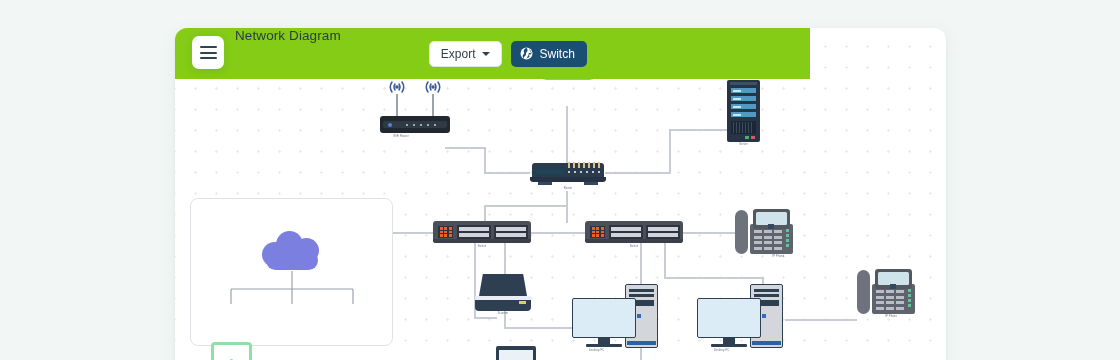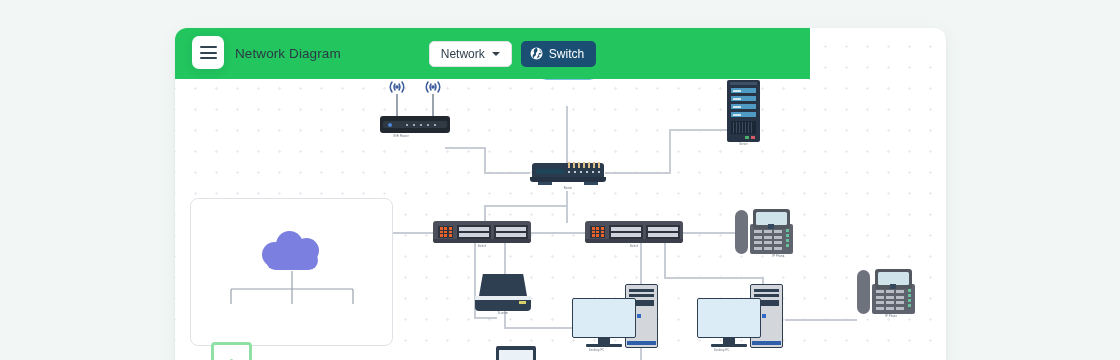--- a/index.html
+++ b/index.html
@@ -25,22 +25,22 @@
     position: absolute; inset: 0;
     background-image: radial-gradient(#eceaef 1.1px, transparent 1.2px);
     background-size: 21px 21px;
     background-position: 10px 8px;
   }
 
   
   #toolbar {
     position: absolute; left: 0; top: 0;
     width: 635px; height: 51px;
-    background: #22c55e;
-    display: flex; align-items: center;
+    background: #84cc16;
+    display: flex; 
     padding-left: 60px;
     z-index: 20;
   }
   #doc-title {
     font-size: 13.5px; color: #2c3a46; letter-spacing: .1px;
     white-space: nowrap;
   }
   .tb-actions { display: flex; align-items: center; gap: 9px; margin-left: 88px; }
 
   #export-button {
@@ -418,21 +418,21 @@
         <div style="position:absolute;left:14px;top:60px;width:36px;height:3px;background:#2e3f52;border-radius:1px"></div>
         <span class="node-label" style="top:65px;left:28%">Desktop PC</span>
       </div>
 
     </div>
 
     <div id="toolbar">
       <span id="doc-title">Network Diagram</span>
       <div class="tb-actions">
         <button id="export-button">
-          <span>Network</span>
+          <span>Export</span>
           <span class="caret"></span>
         </button>
         <button id="share-button">
           <span>
             <svg width="13" height="13" viewBox="0 0 24 24">
               <circle cx="12" cy="12" r="11" fill="#ffffff"></circle>
               <path d="M12 1.6 C7 4 6 8 7.5 10 C9 12 6 13 5 15.5 C4.2 17.5 6 20 8 21.3
                        C6 18 9 17 10.5 15 C12 13 10 10.5 12.5 9 C15 7.5 14 4 12 1.6 Z
                        M16.5 3.5 C19.5 5.5 21.5 9 21.5 12.5 C20 11 17.5 10.5 16 12
                        C14.5 13.5 16.5 15.5 18 16.5 C16.5 19 14 20.8 11.5 21.4

